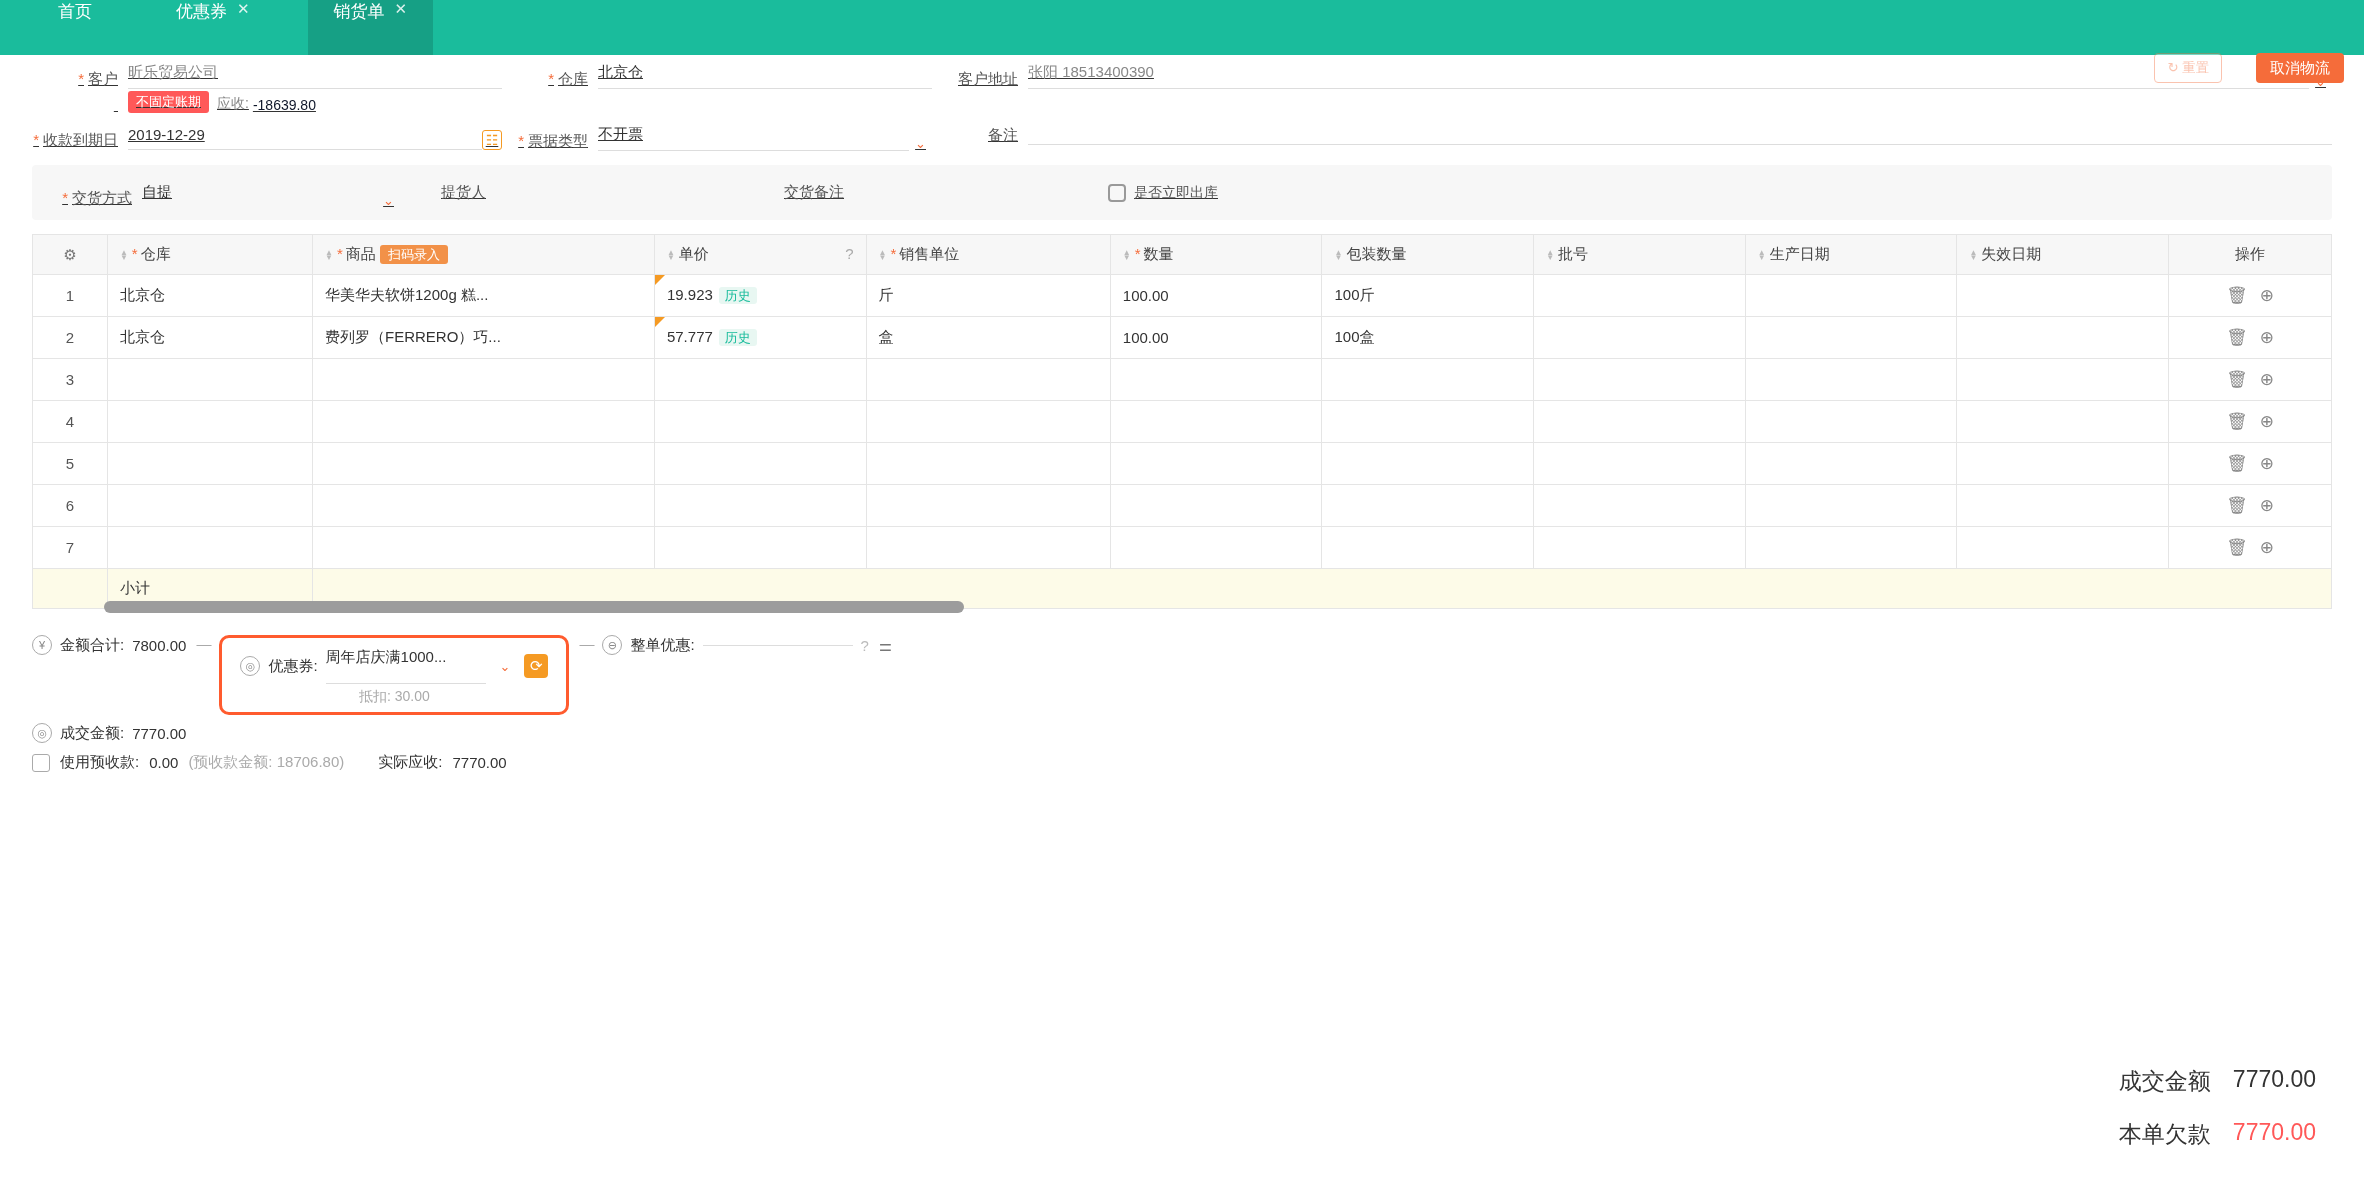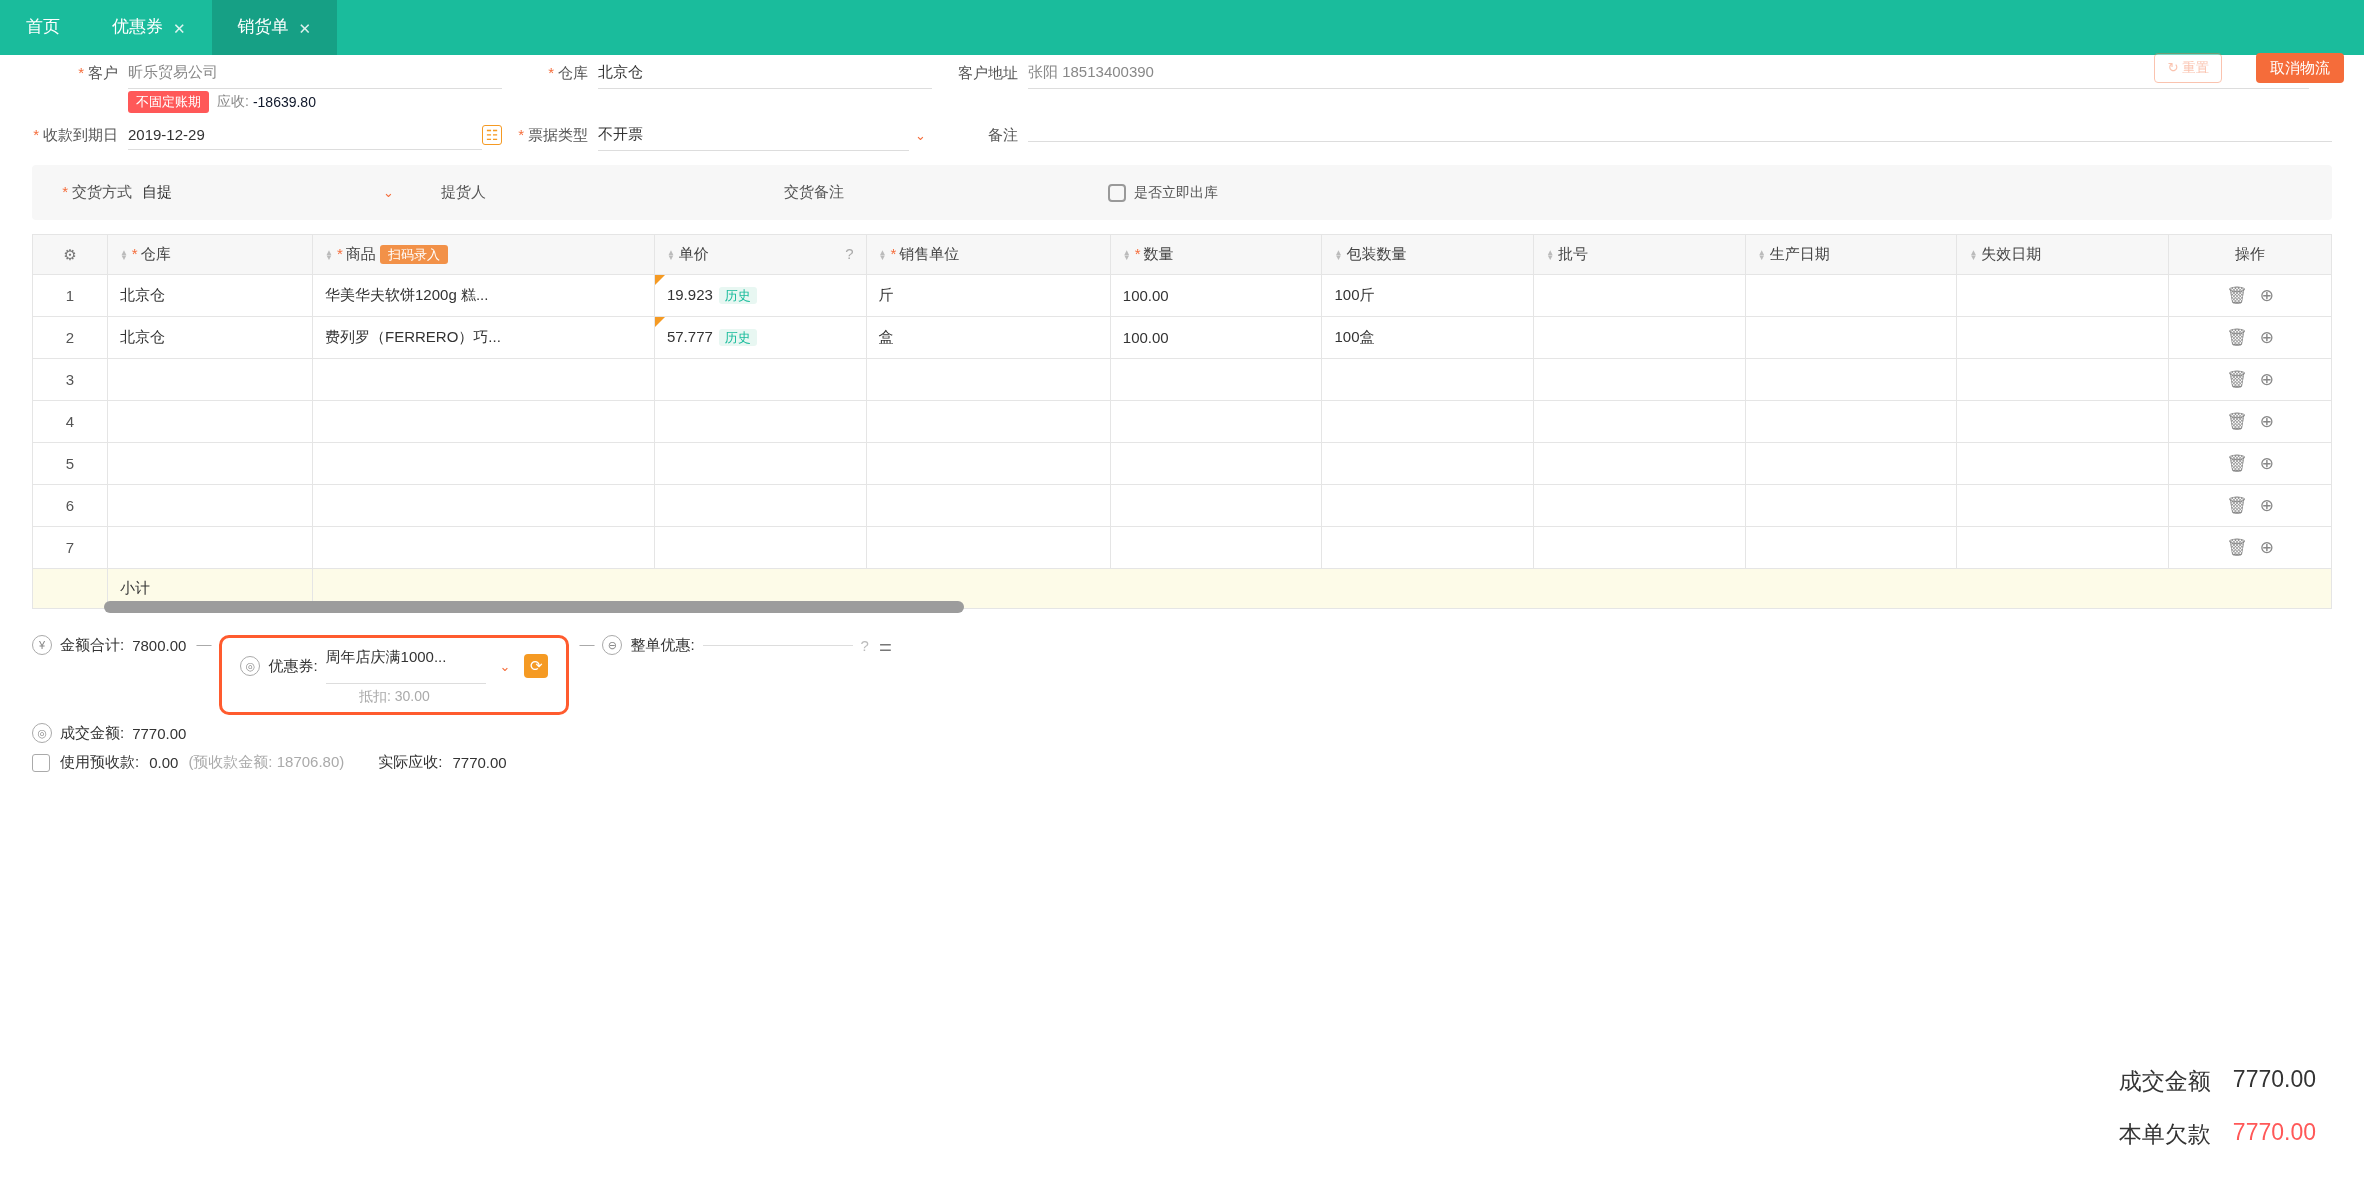--- a/index.html
+++ b/index.html
@@ -1,27 +1,27 @@
 <!DOCTYPE html>
 <html><head>
 <meta charset="utf-8">
 <style>
 * { margin: 0; padding: 0; box-sizing: border-box; }
 body { font-family: "PingFang SC", "Microsoft YaHei", sans-serif; font-size: 14px; color: #333; background: #fff; }
 
 
 .tab-bar { display: flex; background: #1abc9c; height: 55px; align-items: stretch; }
-.tab { display: flex; align-items: flex-end; padding: 17px 26px; color: #fff; font-size: 17px; cursor: pointer; gap: 10px; }
+.tab { display: flex; align-items: flex-start; padding: 0 26px; color: #fff; font-size: 17px; cursor: pointer; gap: 10px; margin-left: 32px; }
 .tab.active { background: #16a085; }
 .tab .close { font-size: 15px; opacity: .85; }
 
 
 .form-area { padding: 0 0 6px 0; }
 .form-row { display: flex; align-items: center; padding: 0 32px; margin-top: 6px; }
-.field { display: flex; align-items: center; flex: 1; min-width: 0; }
+.field { display: flex; align-items: flex-end; flex: 1; min-width: 0; text-decoration: underline; }
 .label { color: #555; min-width: 96px; text-align: right; padding-right: 10px; font-size: 15px; }
 .req::before { content: "*"; color: #f56c3a; margin-right: 4px; }
 .input { flex: 1; border: none; border-bottom: 1px solid #ddd; padding: 6px 0; font-size: 15px; }
 .select-chev { color: #f56c3a; cursor: pointer; font-size: 13px; padding: 0 6px; }
 .tag-red { background: #ff5858; color: #fff; padding: 2px 8px; border-radius: 3px; font-size: 13px; }
 .txt-red { color: #0f172a; }
 .icon-btn-cal { color: #f59a23; cursor: pointer; border: 1px solid #f59a23; border-radius: 3px; width: 20px; height: 20px; display: inline-flex; align-items: center; justify-content: center; font-size: 14px; }
 .btn-orange-outline { border: 1px solid #f56c3a; color: #f56c3a; padding: 5px 12px; border-radius: 4px; cursor: pointer; background:#fff;}
 .btn-orange { background: #f56c3a; color: #fff; padding: 4px 14px; border-radius: 4px; cursor: pointer; border:none; font-size:15px;margin-left:8px;}
 .form-row-top { position: relative; }

